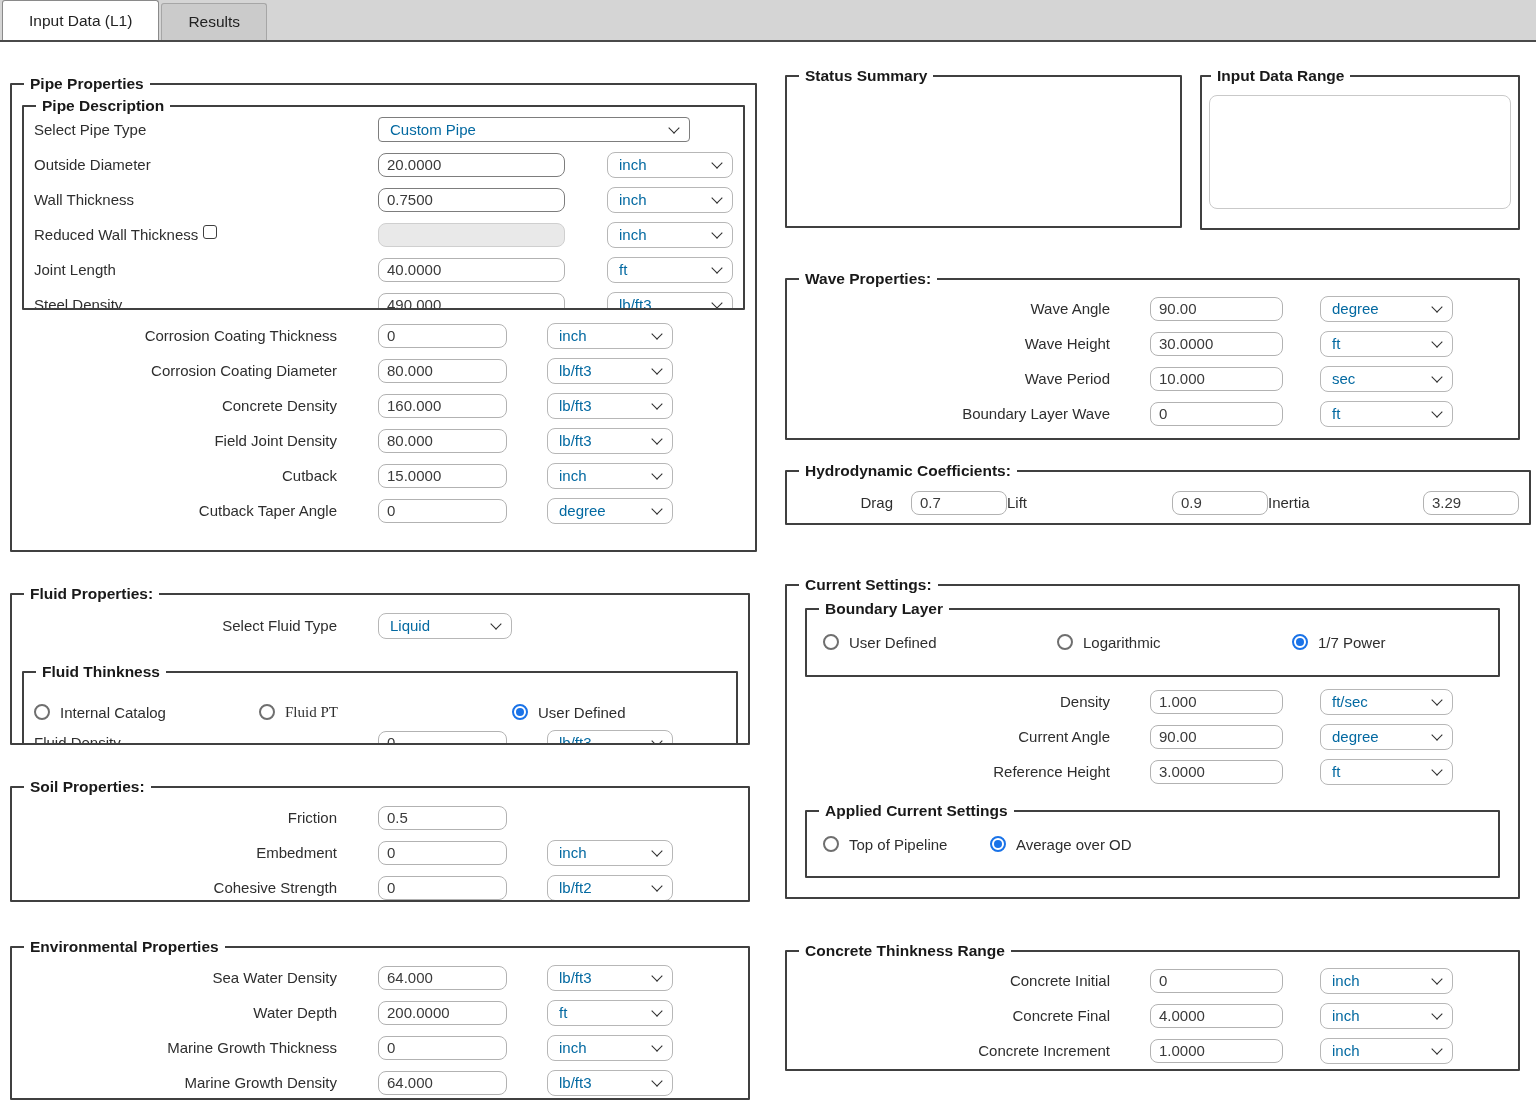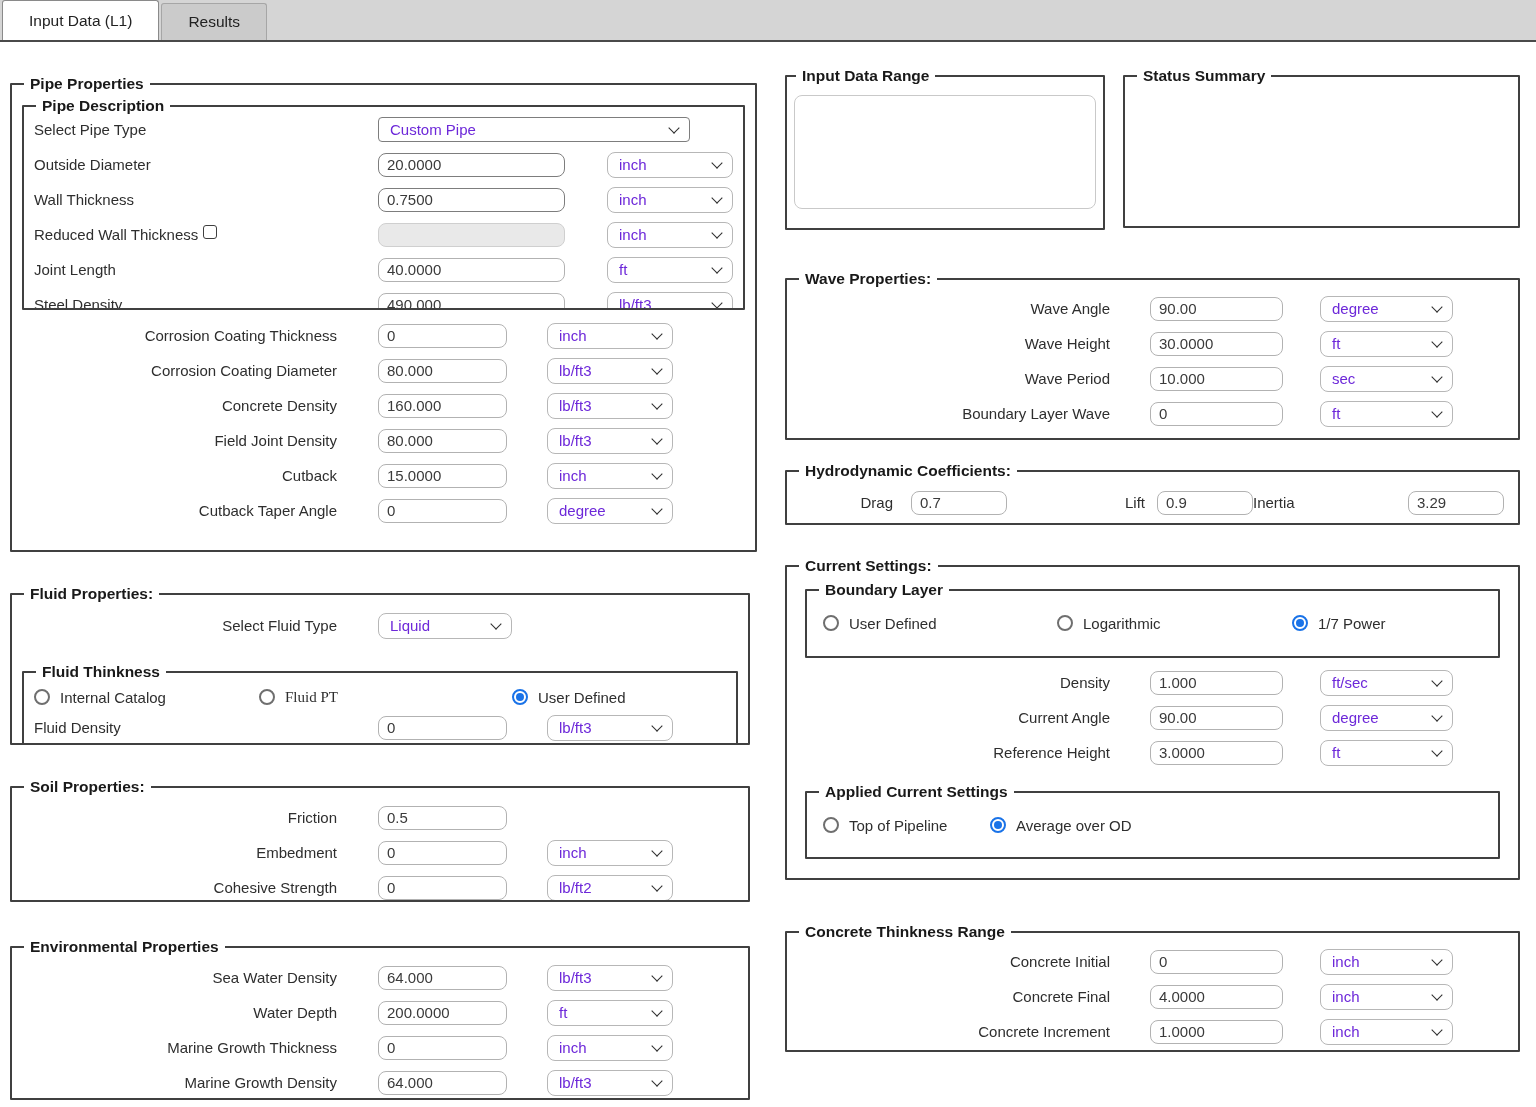--- a/index.html
+++ b/index.html
@@ -31,21 +31,21 @@
   #fs-fluid   { height:160px; margin-top:33px; }
   #fs-fluid-inner { height:88px; margin-top:25px; }
   #fs-soil    { height:124px; margin-top:33px; }
   #fs-env     { height:162px; margin-top:36px; }
 
   .top-row    { margin-top:25px; display:flex; gap:18px; }
   #fs-idr     { width:320px; height:163px; padding:4px 7px; }
   #fs-ss      { flex:1; height:161px; }
   #fs-wave    { height:170px; margin-top:40px; }
   #fs-hydro   { height:63px;  margin-top:22px; }
-  #fs-current { height:323px; margin-top:32px; }
+  #fs-current { height:323px; margin-top:51px; }
   #fs-bl      { height:77px;  margin-left:8px; width:695px; margin-top:2px; }
   #fs-acs     { height:76px;  margin-left:8px; width:695px; margin-top:18px; }
   #fs-concrete{ height:129px; margin-top:43px; }
 
   
   .frow { display:flex; align-items:center; height:25px; margin-bottom:10px; }
   .lab   { color:#2e2e2e; flex-shrink:0; white-space:nowrap; }
   .lab-pd  { width:344px; display:flex; align-items:center; }         
   .lab-num { width:356px; text-align:right; padding-right:41px; }     
   .lab-rt  { width:353px; text-align:right; padding-right:40px; }     
@@ -54,46 +54,46 @@
   input.txt { height:24px; width:129px; border:1px solid #b2b2b2; border-radius:8px;
               padding:0 8px; font:inherit; color:#3a3a3a; background:#fff; outline:none; }
   input.txt.w187 { width:187px; }
   input.txt.w133 { width:133px; }
   input.txt.strong { border-color:#7d7d7d; }
   input.txt.dis { background:#e9e9e9; border-color:#cfcfcf; }
 
   
   .sel { height:26px; background:#fff; border:1px solid #b7b7b7; border-radius:8px;
          display:flex; align-items:center; justify-content:space-between;
-         padding:0 11px; color:#6d28d9; flex-shrink:0; }
+         padding:0 11px; color:#0369a1; flex-shrink:0; }
   .sel.u-pd  { width:126px; margin-left:42px; }
   .sel.u-lft { width:126px; margin-left:40px; }
   .sel.u-rt  { width:133px; margin-left:37px; }
   .sel.pipe-type { width:312px; border-radius:4px; border-color:#7d7d7d; height:25px; }
   .sel.fluid-type{ width:134px; }
   .chev { width:8px; height:8px; border-right:1.8px solid #2e2e2e; border-bottom:1.8px solid #2e2e2e;
           transform:rotate(45deg); margin-top:-4px; flex-shrink:0; }
 
   
-  .radio-row { display:flex; align-items:center; height:24px; margin-top:0; }
+  .radio-row { display:flex; align-items:center; height:24px; margin-top:15px; }
   .radio { display:inline-flex; align-items:center; }
   .rb { width:16px; height:16px; border:2px solid #6f6f6f; border-radius:50%;
         background:#fff; position:relative; flex-shrink:0; }
   .radio.checked .rb { border-color:#1a73e8; }
   .radio.checked .rb::after { content:""; position:absolute; left:2px; top:2px; right:2px; bottom:2px;
                               border-radius:50%; background:#1a73e8; }
   .rlab { margin-left:10px; color:#2e2e2e; white-space:nowrap; }
   .cb { width:14px; height:14px; border:1.5px solid #3f3f3f; border-radius:3px;
         background:#fff; margin-left:5px; margin-top:-6px; flex-shrink:0; }
 
   
   .range-box { height:114px; border:1px solid #c9c9c9; border-radius:8px; background:#fff; margin-top:6px; }
   .hydro-row { display:flex; align-items:center; height:25px; margin-top:6px; }
   .h1 { width:96px;  text-align:right; margin-right:18px; }
-  .h2 { width:138px; text-align:right; margin-right:12px; }
+  .h2 { width:138px; text-align:left; margin-right:27px; }
   .h3 { width:134px; text-align:left; margin-right:21px; }
   input.txt.h { width:96px; }
   .bl-row { display:flex; align-items:center; height:24px; margin-top:8px; margin-left:6px; }
   .bl-i1 { width:234px; } .bl-i2 { width:235px; }
   .acs-i1 { width:167px; }
   .fl-i1 { width:225px; } .fl-i2 { width:253px;font-family:Liberation Serif, serif; }
 </style>
 </head>
 <body>
 
@@ -316,27 +316,27 @@
           <span>lb/ft3</span>
           <span class="chev"></span>
         </div>
       </div>
     </fieldset>
   </div>
 
   <div class="col-right">
 
     <div class="top-row">
+      <fieldset class="fs" id="fs-ss">
+        <legend>Status Summary</legend>
+        <div></div>
+      </fieldset>
       <fieldset class="fs" id="fs-idr">
         <legend>Input Data Range</legend>
         <div class="range-box"></div>
-      </fieldset>
-      <fieldset class="fs" id="fs-ss">
-        <legend>Status Summary</legend>
-        <div></div>
       </fieldset>
     </div>
 
     <fieldset class="fs" id="fs-wave">
       <legend>Wave Properties:</legend>
       <div class="frow" style="margin-top:4px">
         <span class="lab lab-rt">Wave Angle</span>
         <input class="txt w133" value="90.00" style="">
         <div class="sel u-rt">
           <span>degree</span>

